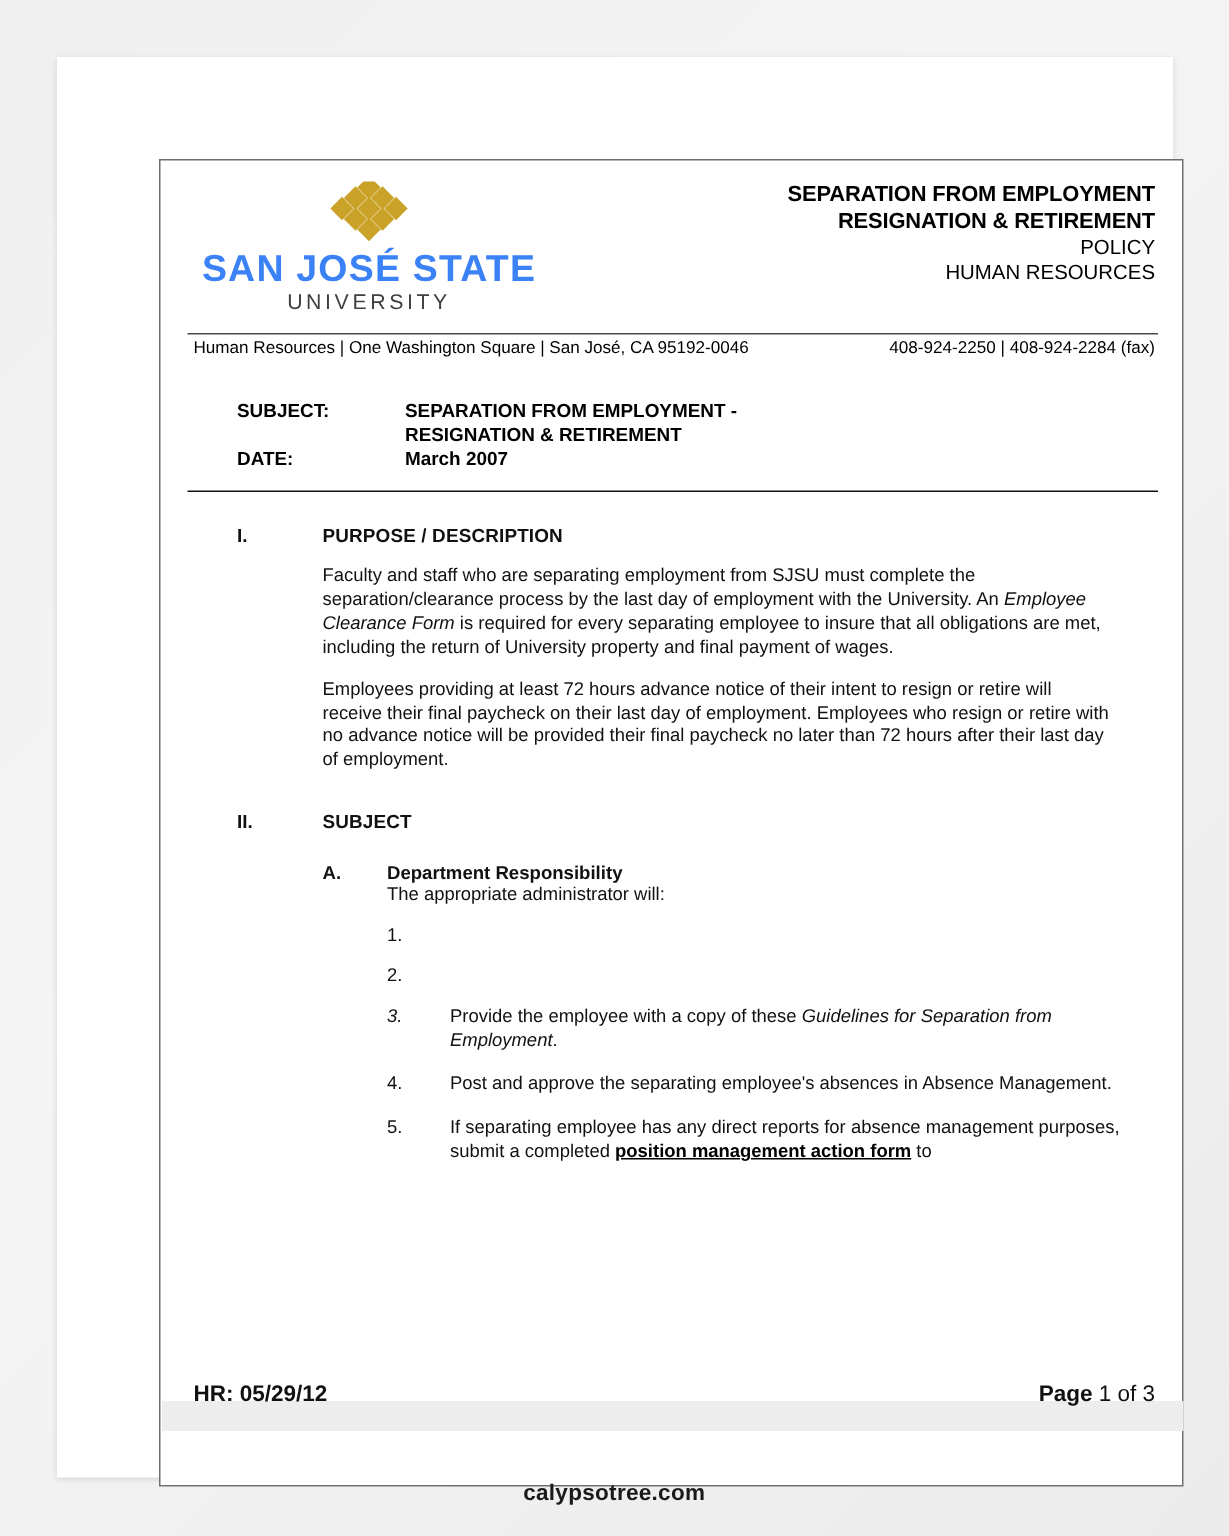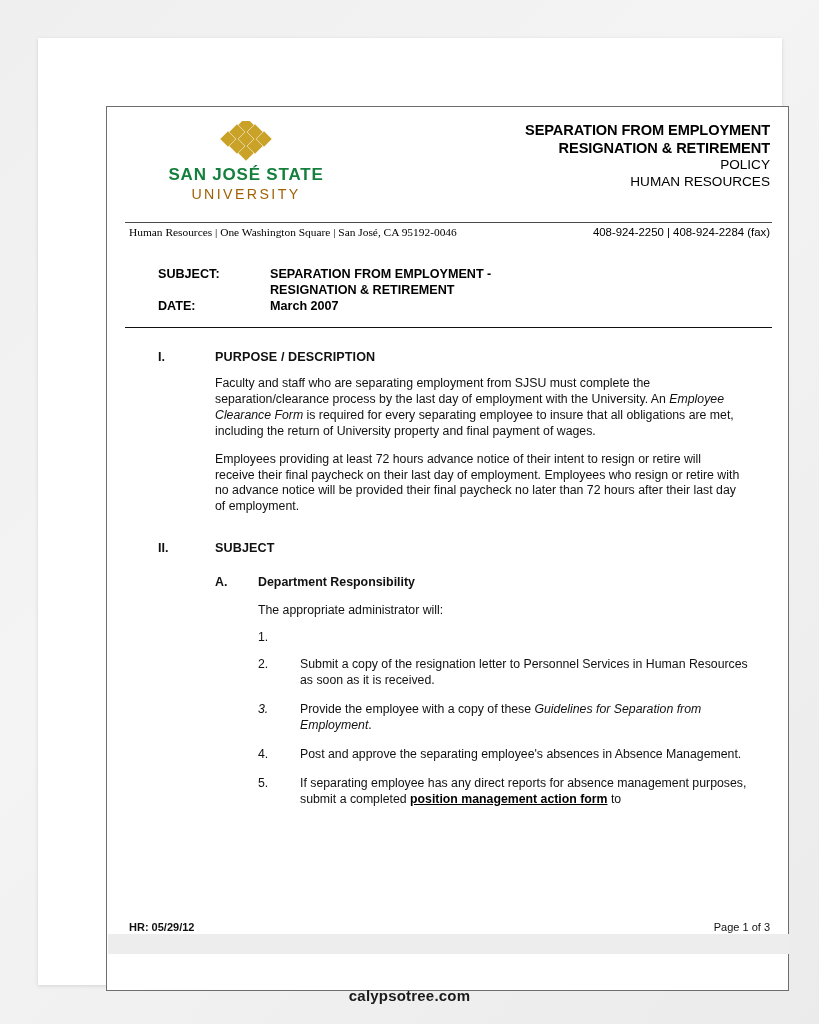--- a/index.html
+++ b/index.html
@@ -58,29 +58,29 @@
     width: 230px;
     text-align: center;
   }
   .logo-mark {
     width: 52px; height: 42px;
     margin: 0 auto 3px auto;
     position: relative;
   }
   .logo-mark svg { display: block; }
   .brand-name {
-    color: #15803d;
-    font-weight: bold;
-    font-size: 17px;
+    color: #3b82f6;
+    font-weight: bold;
+    font-size: 25px;
     letter-spacing: 0.8px;
     line-height: 1.05;
     white-space: nowrap;
   }
   .brand-sub {
-    color: #a16207;
+    color: #404040;
     font-size: 14.2px;
     letter-spacing: 2.4px;
     line-height: 1.3;
     margin-top: 1px;
     text-align: center;
   }
 
   .doc-title {
     position: absolute;
     right: 2px; top: 14px;
@@ -106,21 +106,21 @@
     border-top: 1.6px solid #4a4a4a;
   }
   .contact-line {
     margin: 0 18px;
     position: relative;
     height: 19px;
     font-size: 11.4px;
     color: #000;
     padding-top: 3px;
   }
-  .contact-left { position: absolute; left: 4px; top: 3px; white-space: nowrap; font-family: Liberation Serif, serif; }
+  .contact-left { position: absolute; left: 4px; top: 3px; white-space: nowrap; }
   .contact-right { position: absolute; right: 2px; top: 3px; white-space: nowrap; }
 
   
   .subject-block {
     margin: 22px 18px 0 18px;
     position: relative;
     font-size: 12.6px;
     font-weight: bold;
     color: #000;
   }
@@ -170,21 +170,20 @@
     font-weight: bold;
     font-size: 12.4px;
   }
   .sub-head {
     margin-left: 133px;
     font-weight: bold;
     font-size: 12.4px;
   }
   .sub-lead {
     margin-left: 133px;
-    margin-top: 14px;
     font-size: 12.3px;
   }
 
   .num-list { margin-top: 12px; }
   .num-item {
     position: relative;
     margin-top: 13px;
     min-height: 14px;
   }
   .ni-num {
@@ -212,31 +211,31 @@
     left: 1px; right: 1px;
     bottom: 38px;
     height: 20px;
     background: #ededed;
   }
   .footer-row {
     position: absolute;
     left: 22px; right: 20px;
     bottom: 38px;
     height: 36px;
-    font-size: 11px;
+    font-size: 15px;
     color: #111;
   }
   .footer-left {
     position: absolute; left: 0; top: 3px;
     font-weight: bold;
   }
   .footer-right {
     position: absolute; right: 0; top: 3px;
   }
-  .footer-right b { font-weight: normal; padding-left: 32px; }
+  .footer-right b { font-weight: bold; padding-left: 32px; }
 
   
   #watermark {
     position: absolute;
     left: 0; right: 0;
     top: 987px;
     text-align: center;
     font-size: 15px;
     font-weight: bold;
     color: #1a1a1a;
@@ -326,21 +325,20 @@
               <div class="sub-lead">The appropriate administrator will:</div>
 
               <div class="num-list">
 
                 <div class="num-item">
                   <span class="ni-num">1.</span>
                 </div>
 
                 <div class="num-item">
                   <span class="ni-num">2.</span>
-                  <div class="ni-text">Submit a copy of the resignation letter to Personnel Services in Human Resources as soon as it is received.</div>
                 </div>
 
                 <div class="num-item">
                   <span class="ni-num italic">3.</span>
                   <div class="ni-text"><span>Provide the employee with a copy of these </span><i>Guidelines for Separation from Employment</i><span>.</span></div>
                 </div>
 
                 <div class="num-item">
                   <span class="ni-num">4.</span>
                   <div class="ni-text">Post and approve the separating employee's absences in Absence Management.</div>

